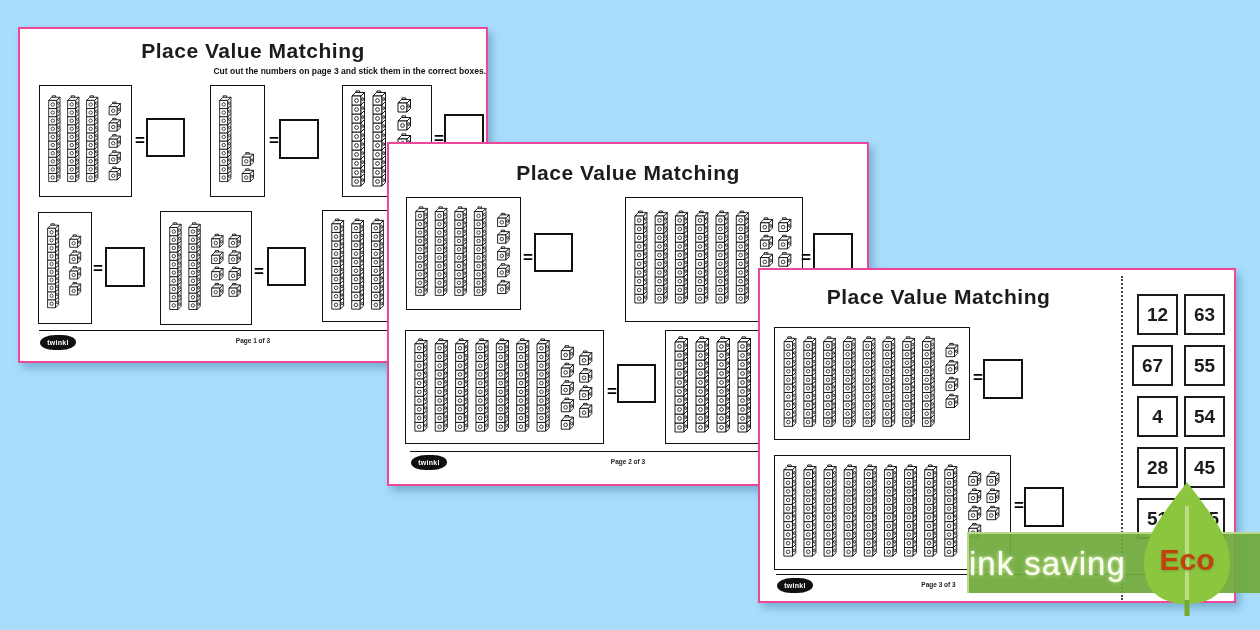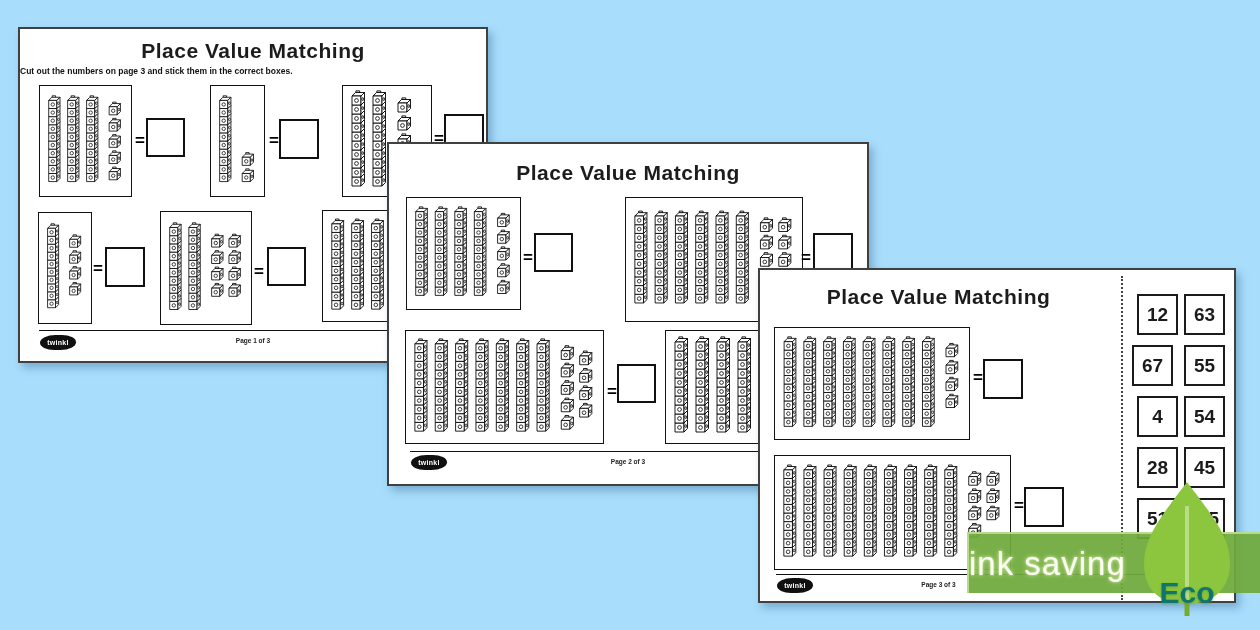--- a/index.html
+++ b/index.html
@@ -1,28 +1,28 @@
 <!DOCTYPE html>
 <html><head>
 <meta charset="utf-8">
 <style>
   html,body{margin:0;padding:0;}
   body{width:1260px;height:630px;overflow:hidden;font-family:"Liberation Sans",sans-serif;}
   #canvas{position:relative;width:1260px;height:630px;background:#a9ddfc;}
 
-  .sheet{position:absolute;background:#ffffff;border:2px solid #404040;
+  .sheet{position:absolute;background:#ffffff;border:2px solid #ec4899;
          box-shadow:4px 5px 8px rgba(50,105,145,.40);overflow:hidden;box-sizing:border-box;}
   .s1{left:18px;top:27px;width:470px;height:336px;z-index:1;}
   .s2{left:387px;top:142px;width:482px;height:344px;z-index:2;}
   .s3{left:758px;top:268px;width:478px;height:335px;z-index:3;}
 
   .title{position:absolute;left:0;right:0;margin:0;text-align:center;
          font-size:21px;font-weight:bold;color:#1c1c1c;letter-spacing:.5px;}
   .s1 .title{top:10px;} .s2 .title{top:17px;} .s3 .title{top:15px;right:117px;}
-  .instr{position:absolute;left:0;right:0;top:37px;margin:0;text-align:left;
+  .instr{position:absolute;left:0;right:0;top:37px;margin:0;text-align:right;
          font-size:8.5px;font-weight:bold;color:#111;}
 
   .cubebox{position:absolute;border:1.6px solid #111;box-sizing:border-box;
            display:flex;align-items:center;padding-left:5px;background:#fff;}
   .cubebox svg{display:block;}
   .cubebox path{fill:#fff;stroke:#000;stroke-width:.9;stroke-linejoin:round;}
   .cubebox circle,.cubebox ellipse{fill:none;stroke:#000;stroke-width:.8;}
   .eq{position:absolute;font-size:17px;font-weight:900;color:#000;line-height:20px;}
   .ans{position:absolute;border:2px solid #111;background:#fff;box-sizing:border-box;}
 
@@ -40,22 +40,22 @@
   .card{position:absolute;width:41px;height:41px;border:2px solid #1b1b1b;background:#fff;box-sizing:border-box;
         display:flex;align-items:center;justify-content:center;font-size:19px;font-weight:bold;color:#1b1b1b;}
   .card.cut{justify-content:flex-end;padding-right:4px;}
 
   .banner{position:absolute;left:967px;top:532px;width:293px;height:61px;z-index:6;
           border-top:2px solid rgba(196,224,152,.85);border-left:2px solid rgba(196,224,152,.85);
           box-sizing:border-box;display:flex;align-items:center;}
   .banner-text{font-size:33px;color:#fcfff4;letter-spacing:1px;
                text-shadow:0 0 5px rgba(214,238,168,.95),0 0 2px rgba(214,238,168,.9);}
   .leaf{position:absolute;left:1136px;top:476px;z-index:7;}
-  .leaf-text{position:absolute;left:1146px;top:576px;width:82px;text-align:center;z-index:8;
-             font-size:30px;font-weight:bold;color:#0f766e;text-shadow:0 1px 3px rgba(90,140,40,.55);}
+  .leaf-text{position:absolute;left:1146px;top:543px;width:82px;text-align:center;z-index:8;
+             font-size:30px;font-weight:bold;color:#c2410c;text-shadow:0 1px 3px rgba(90,140,40,.55);}
 </style>
 </head>
 <body>
 
 <div id="canvas" style="background: rgb(169, 221, 252);">
 
   <section class="sheet s1">
     <h1 class="title">Place Value Matching</h1>
     <p class="instr">Cut out the numbers on page 3 and stick them in the correct boxes.</p>
     <div class="boxes">

